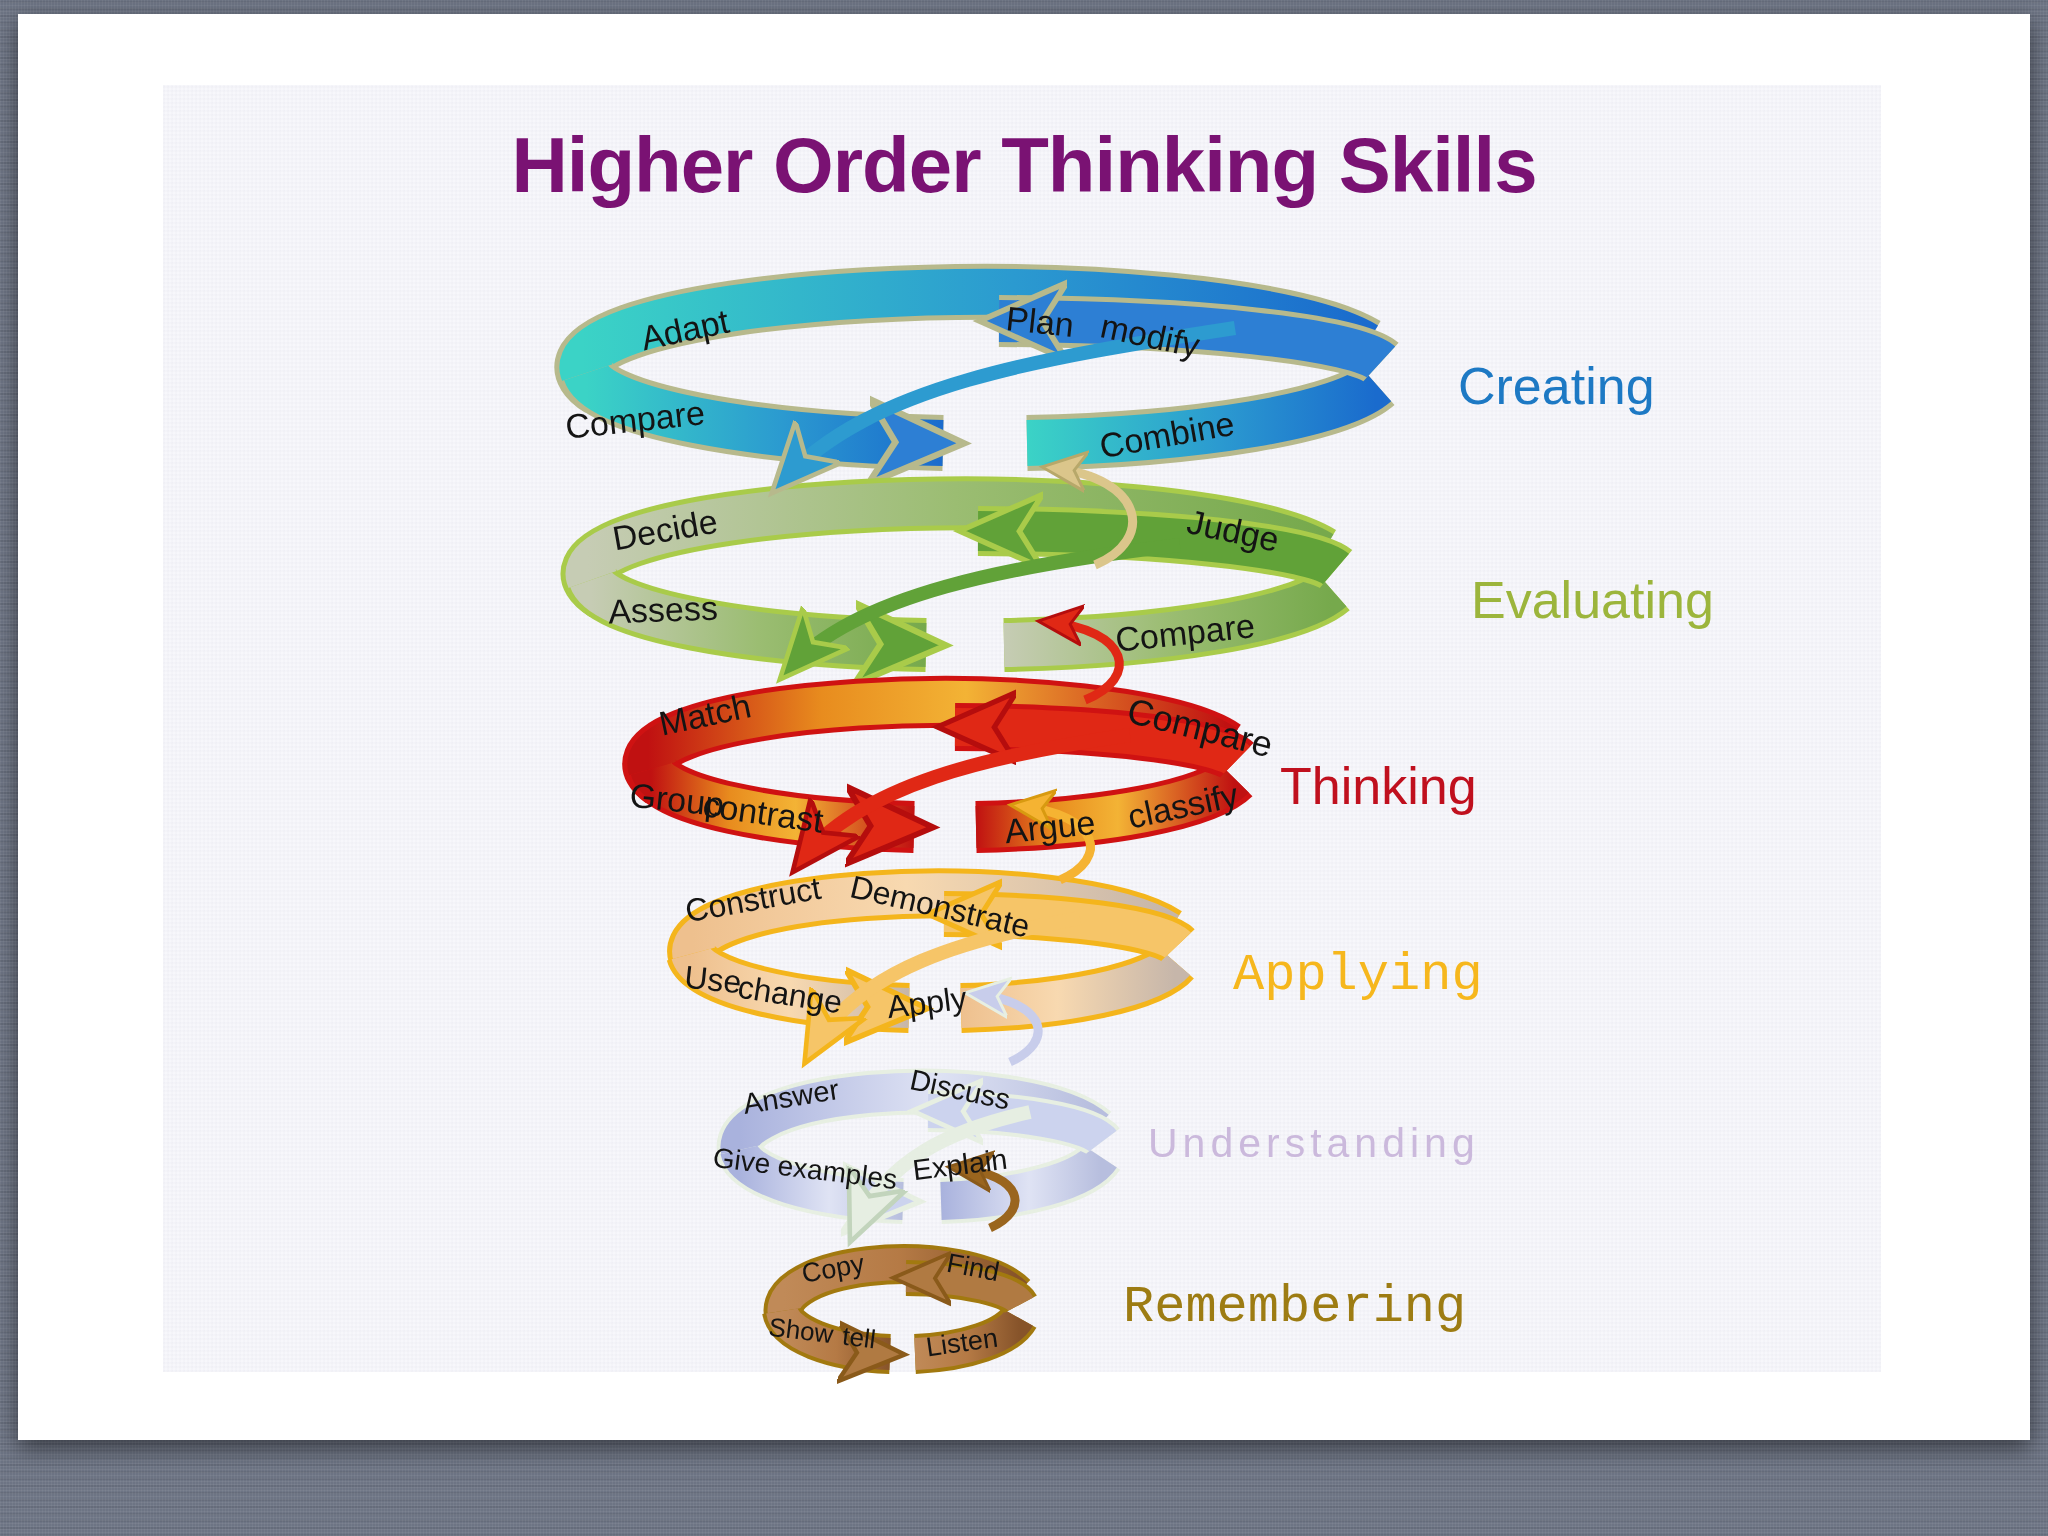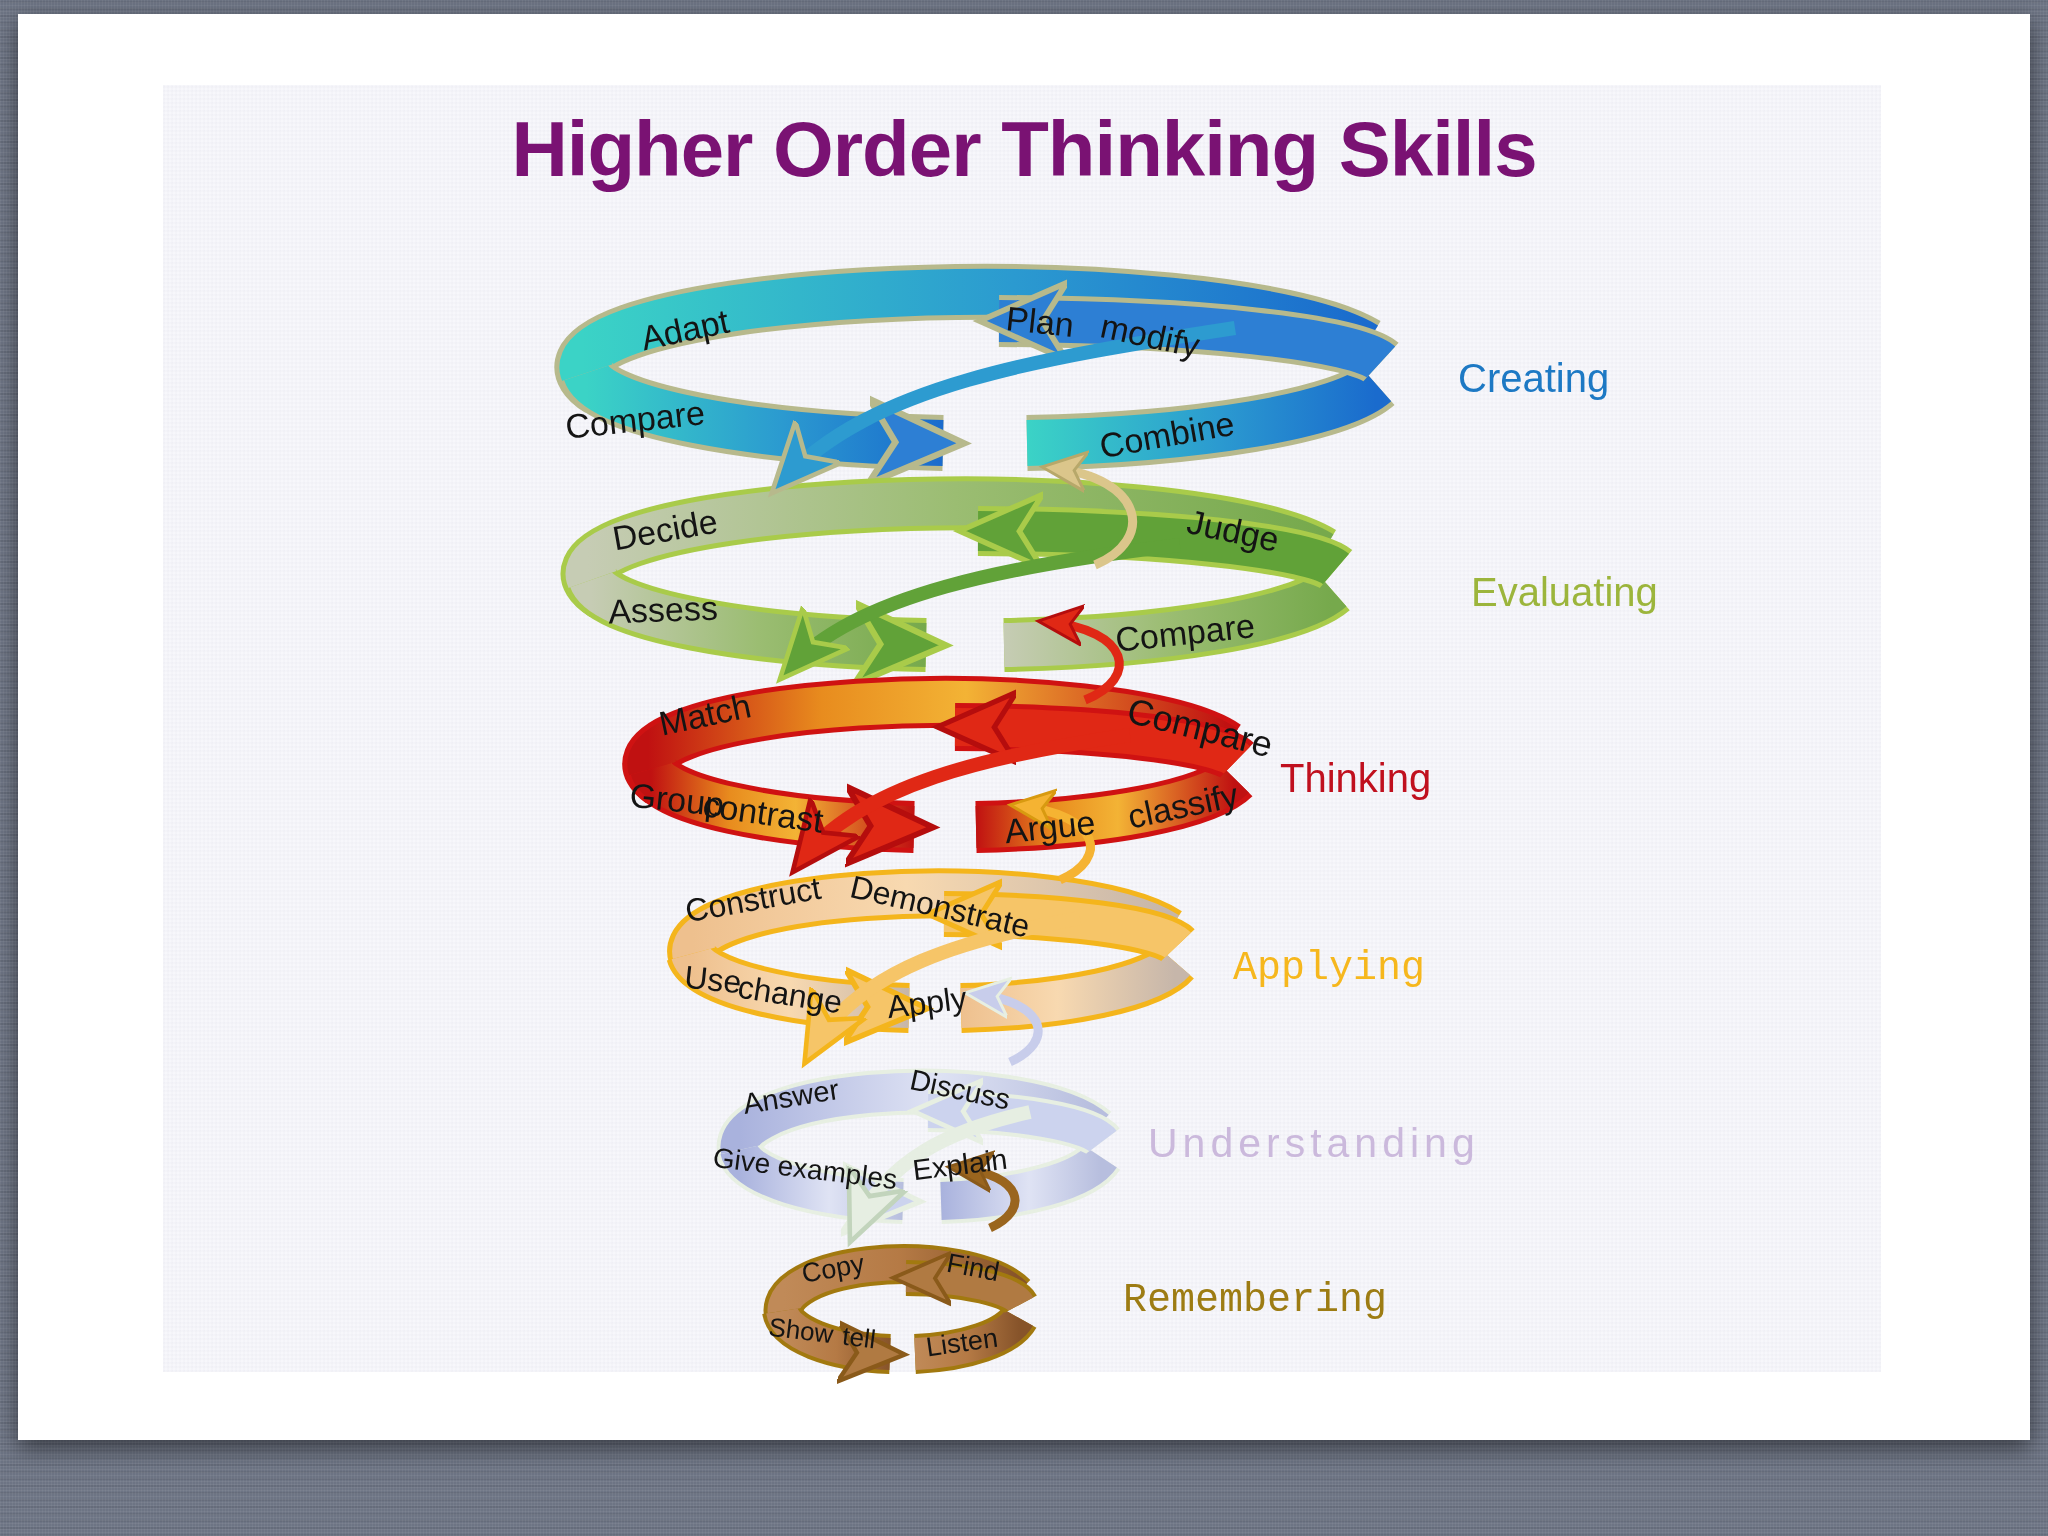--- a/index.html
+++ b/index.html
@@ -18,30 +18,30 @@
     box-shadow:0 8px 22px rgba(0,0,0,.5);
   }
   .panel{
     position:absolute;left:163px;top:85px;width:1718px;height:1287px;
     background:#f7f7fb;
     background-image:
       repeating-linear-gradient(90deg, rgba(40,40,90,.015) 0 2px, transparent 2px 4px),
       repeating-linear-gradient(0deg, rgba(40,40,90,.015) 0 2px, transparent 2px 4px);
   }
   .title{
-    position:absolute;left:0;top:104px;width:2048px;text-align:center;
+    position:absolute;left:0;top:120px;width:2048px;text-align:center;
     font-size:78px;font-weight:bold;color:#7a1273;letter-spacing:-1px;
   }
   svg.diagram{position:absolute;left:0;top:0;}
   .word{
     position:absolute;color:#141414;white-space:nowrap;
     transform:translate(-50%,-50%) rotate(var(--r,0deg));
     font-weight:500;
   }
-  .lvl{position:absolute;font-size:40px;white-space:nowrap;}
+  .lvl{position:absolute;font-size:52px;white-space:nowrap;}
   .lvl-creating{color:#1d79c4;}
   .lvl-evaluating{color:#9cb53c;}
   .lvl-analysing{color:#c0101e;}
   .lvl-applying{color:#f6b71d;}
   .lvl-understanding{color:#cbb9dc;letter-spacing:5px;font-size:41px;}
   .lvl-remembering{color:#9d7c13;}
 </style>
 </head>
 <body>
 

